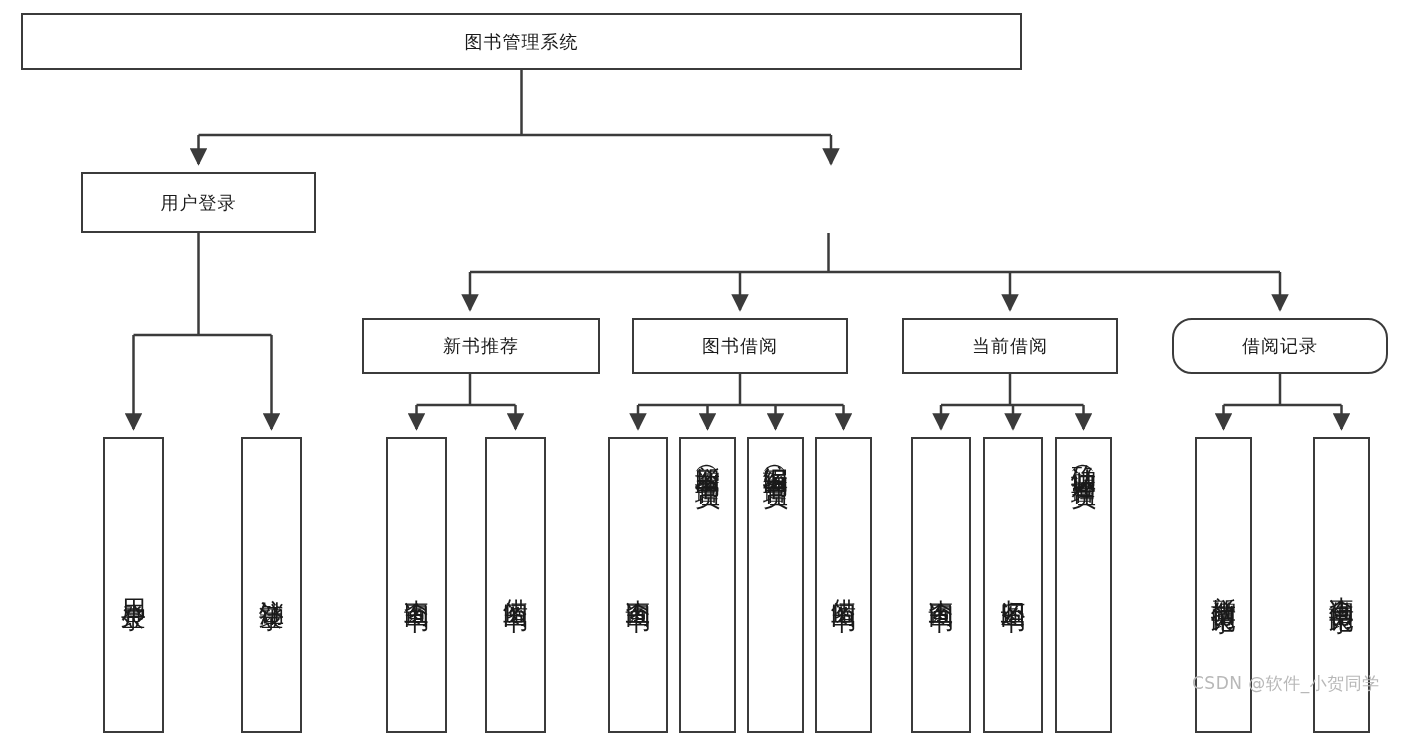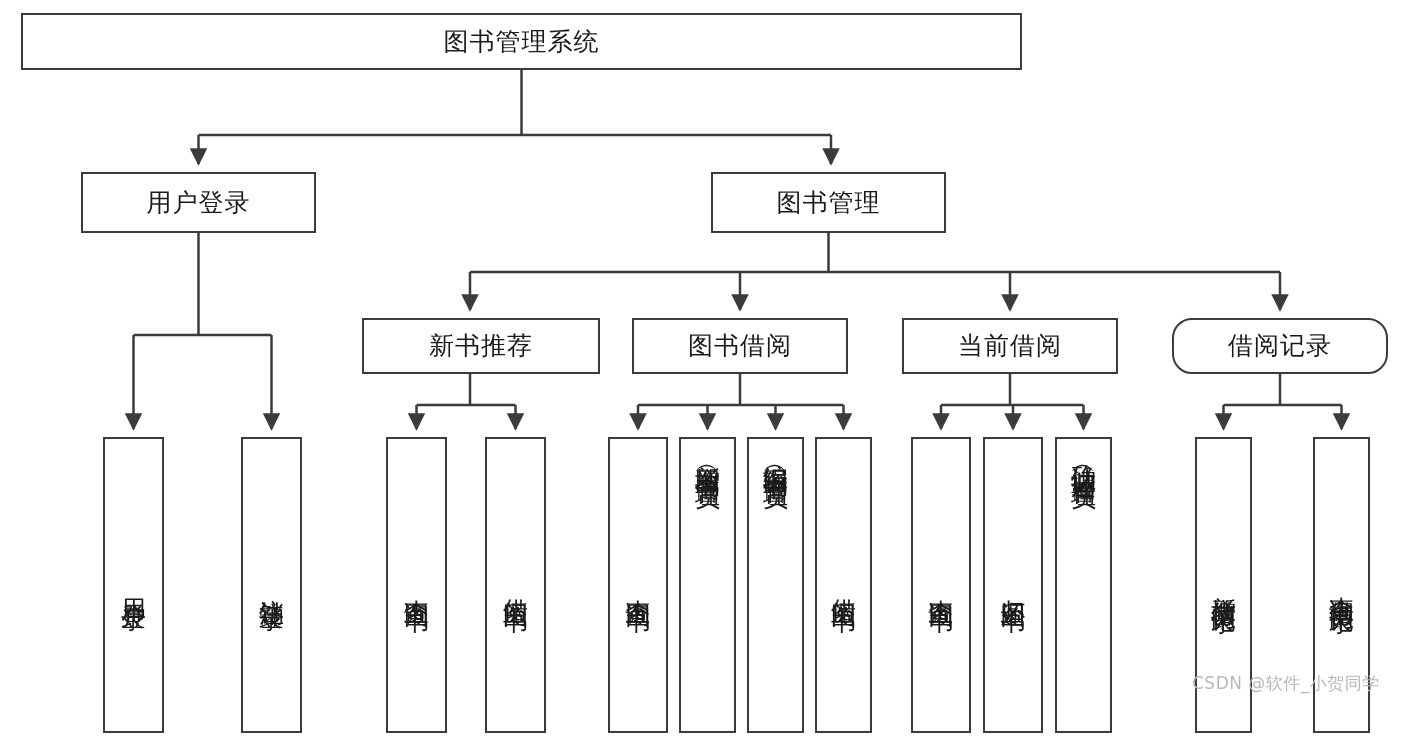--- a/index.html
+++ b/index.html
@@ -29,21 +29,21 @@
     box-sizing: border-box;
     border: 2.5px solid #3b3b3b;
     background: #ffffff;
     display: flex;
     align-items: center;
     justify-content: center;
     color: #1a1a1a;
   }
   .node-box.horizontal .node-label {
     writing-mode: horizontal-tb;
-    font-size: 25px;
+    font-size: 18px;
     letter-spacing: 1px;
     line-height: 1.1;
     white-space: nowrap;
   }
   .node-box.vertical {
     align-items: flex-start;
     padding-top: 6px;
   }
   .node-box.vertical .node-label {
     writing-mode: vertical-rl;
@@ -122,23 +122,20 @@
     </g>
   </svg>
 
   <div class="node-box horizontal" style="left:21px; top:13px; width:1001px; height:57px;">
     <span class="node-label">图书管理系统</span>
   </div>
 
   <div class="node-box horizontal" style="left:81px; top:172px; width:235px; height:61px;">
     <span class="node-label">用户登录</span>
   </div>
-  <div class="node-box horizontal" style="left:711px; top:172px; width:235px; height:61px;">
-    <span class="node-label">图书管理</span>
-  </div>
 
   <div class="node-box horizontal" style="left:362px; top:318px; width:238px; height:56px;">
     <span class="node-label">新书推荐</span>
   </div>
   <div class="node-box horizontal" style="left:902px; top:318px; width:216px; height:56px;">
     <span class="node-label">当前借阅</span>
   </div>
   <div class="node-box horizontal" style="left:632px; top:318px; width:216px; height:56px;">
     <span class="node-label">图书借阅</span>
   </div>

